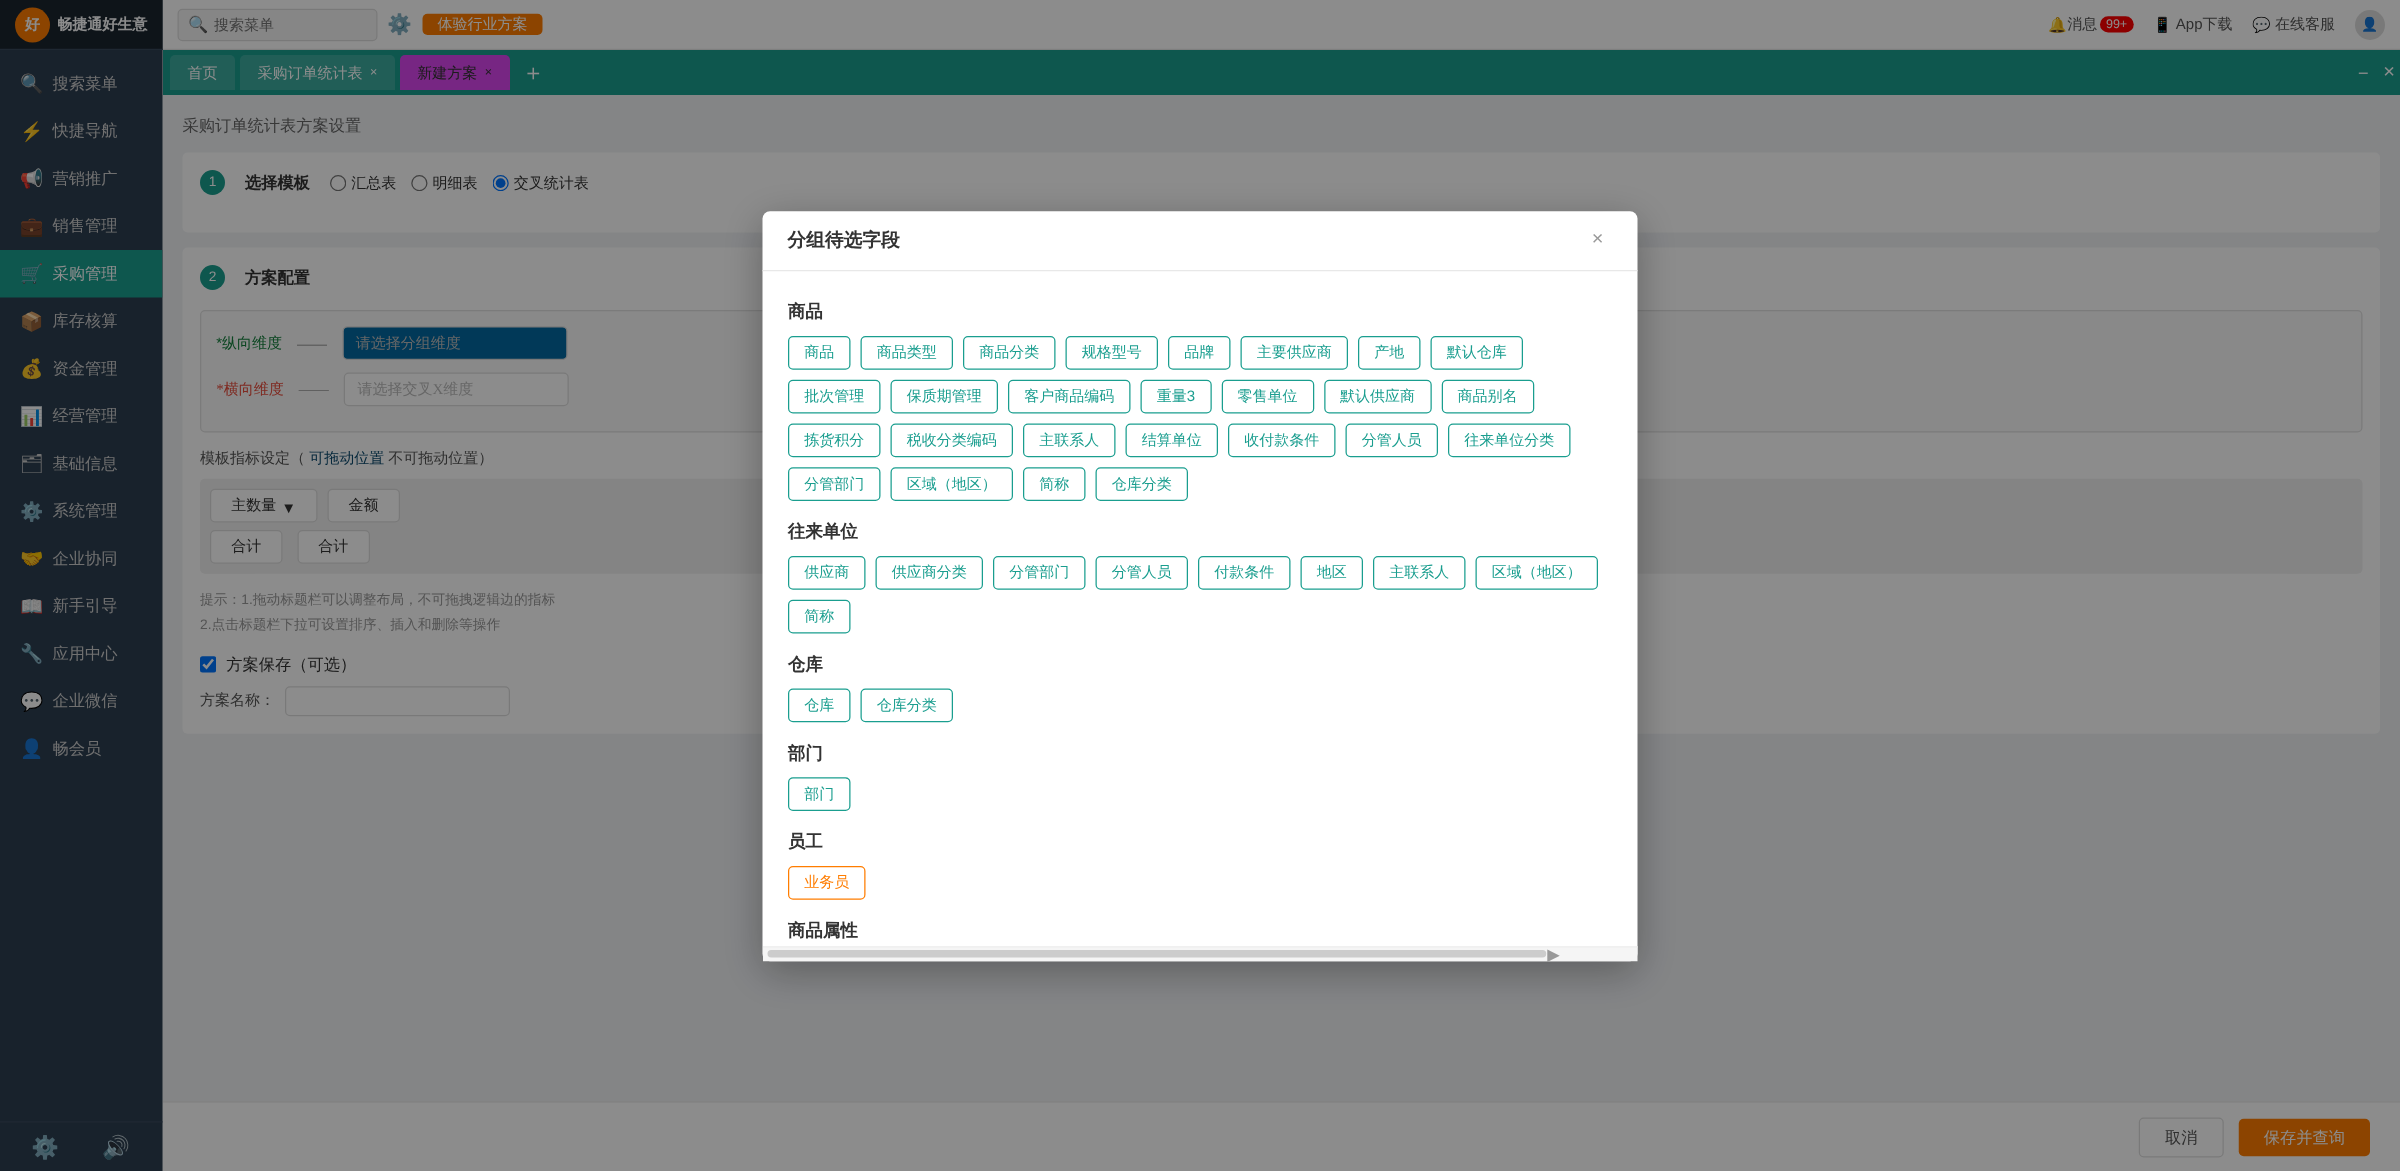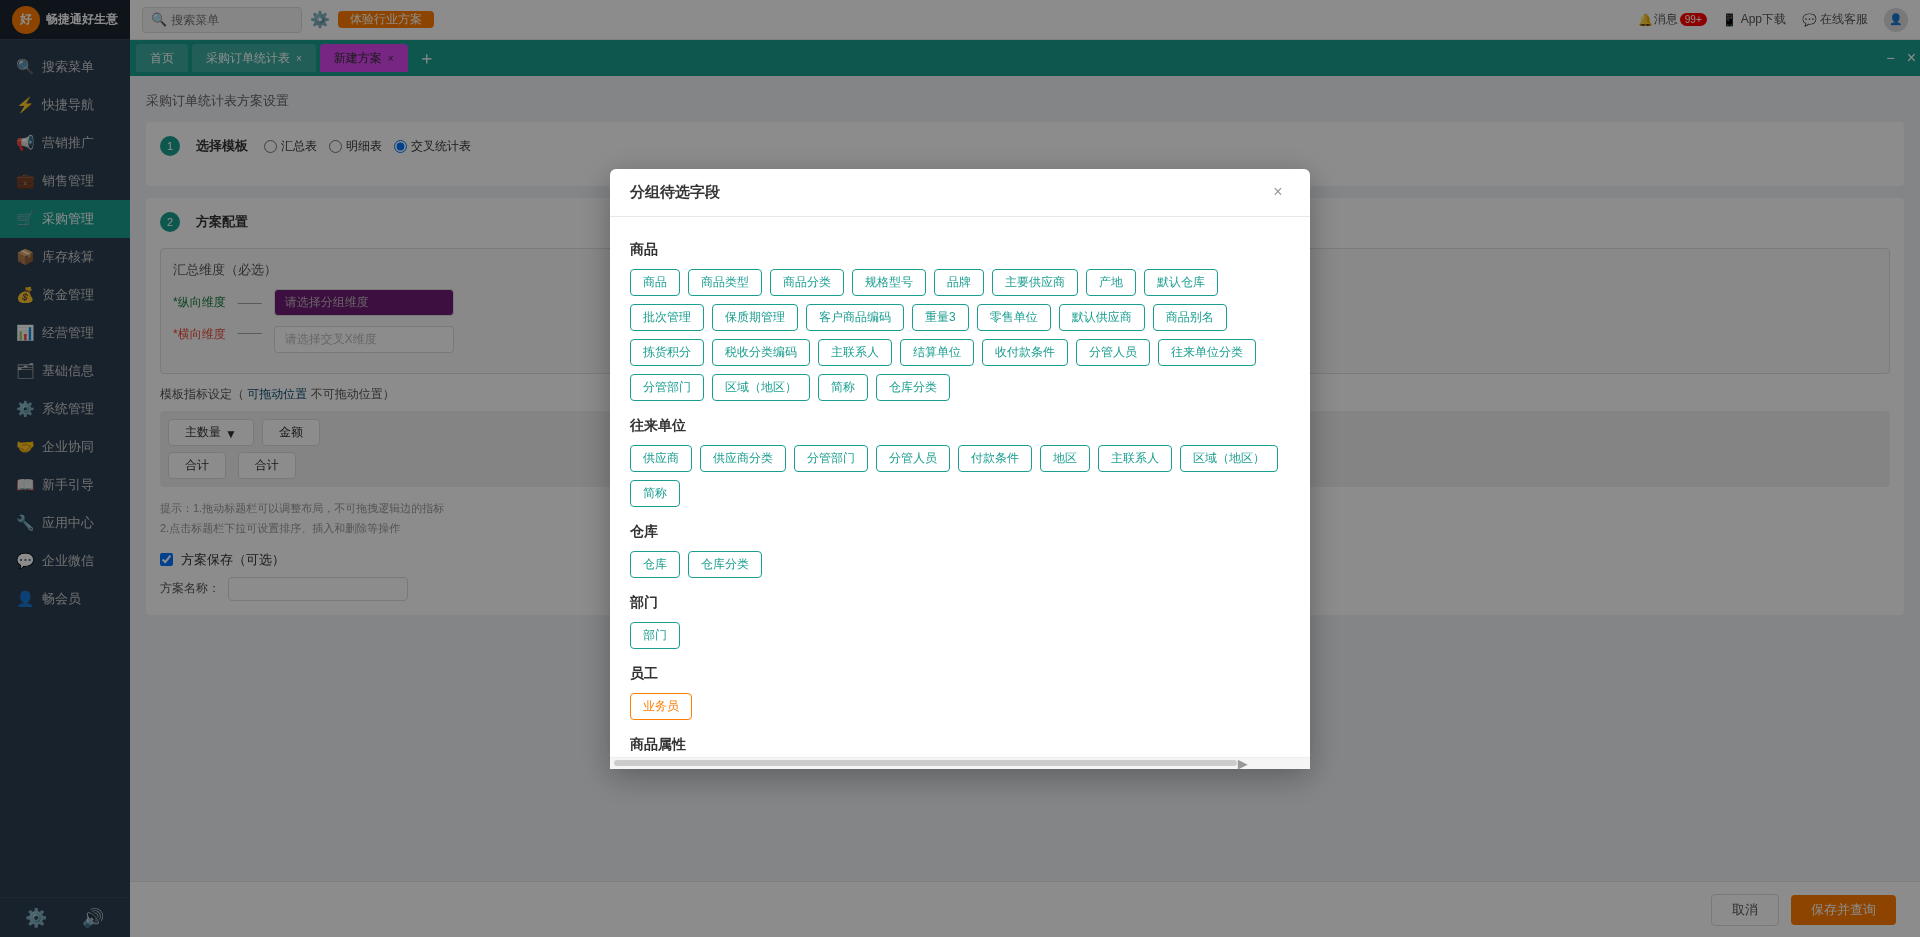--- a/index.html
+++ b/index.html
@@ -377,27 +377,26 @@
       </div>
     </div>
   </div>
 
   <div style="background:#fff;border-radius:4px;padding:14px;">
     <div class="step-area">
       <div class="step-badge">2</div>
       <span class="step-label">方案配置</span>
     </div>
     <div class="config-section">
-      <div style="font-size:13px;color:#555;margin-bottom:10px;">汇总维度（必选）</div>
       <div style="display:flex;align-items:center;gap:12px;margin-bottom:10px;">
         <span style="color:#15803d;font-size:12px;">*纵向维度</span>
         <span style="color:#999;font-size:12px;">——</span>
-        <div style="border:1px solid #ddd;border-radius:4px;padding:4px 10px;min-width:180px;color:#bbb;font-size:12px;background:#701a75;">请选择分组维度</div>
-      </div>
-      <div style="display:flex;align-items:flex-start;gap:12px;margin-bottom:8px;">
+        <div style="border:1px solid #ddd;border-radius:4px;padding:4px 10px;min-width:180px;color:#bbb;font-size:12px;background:#0369a1;">请选择分组维度</div>
+      </div>
+      <div style="display:flex;align-items:center;gap:12px;margin-bottom:8px;font-family:Liberation Serif, serif;">
         <span style="color:#e74c3c;font-size:12px;">*横向维度</span>
         <span style="color:#999;font-size:12px;">——</span>
         <div style="border:1px solid #ddd;border-radius:4px;padding:4px 10px;min-width:180px;color:#bbb;font-size:12px;background:#fff;">请选择交叉X维度</div>
       </div>
     </div>
     <div style="font-size:12px;color:#555;margin-bottom:8px;">
       <span>模板指标设定（</span>
       <span style="color:#0c4a6e;">可拖动位置</span>
       <span>不可拖动位置）</span>
     </div>

